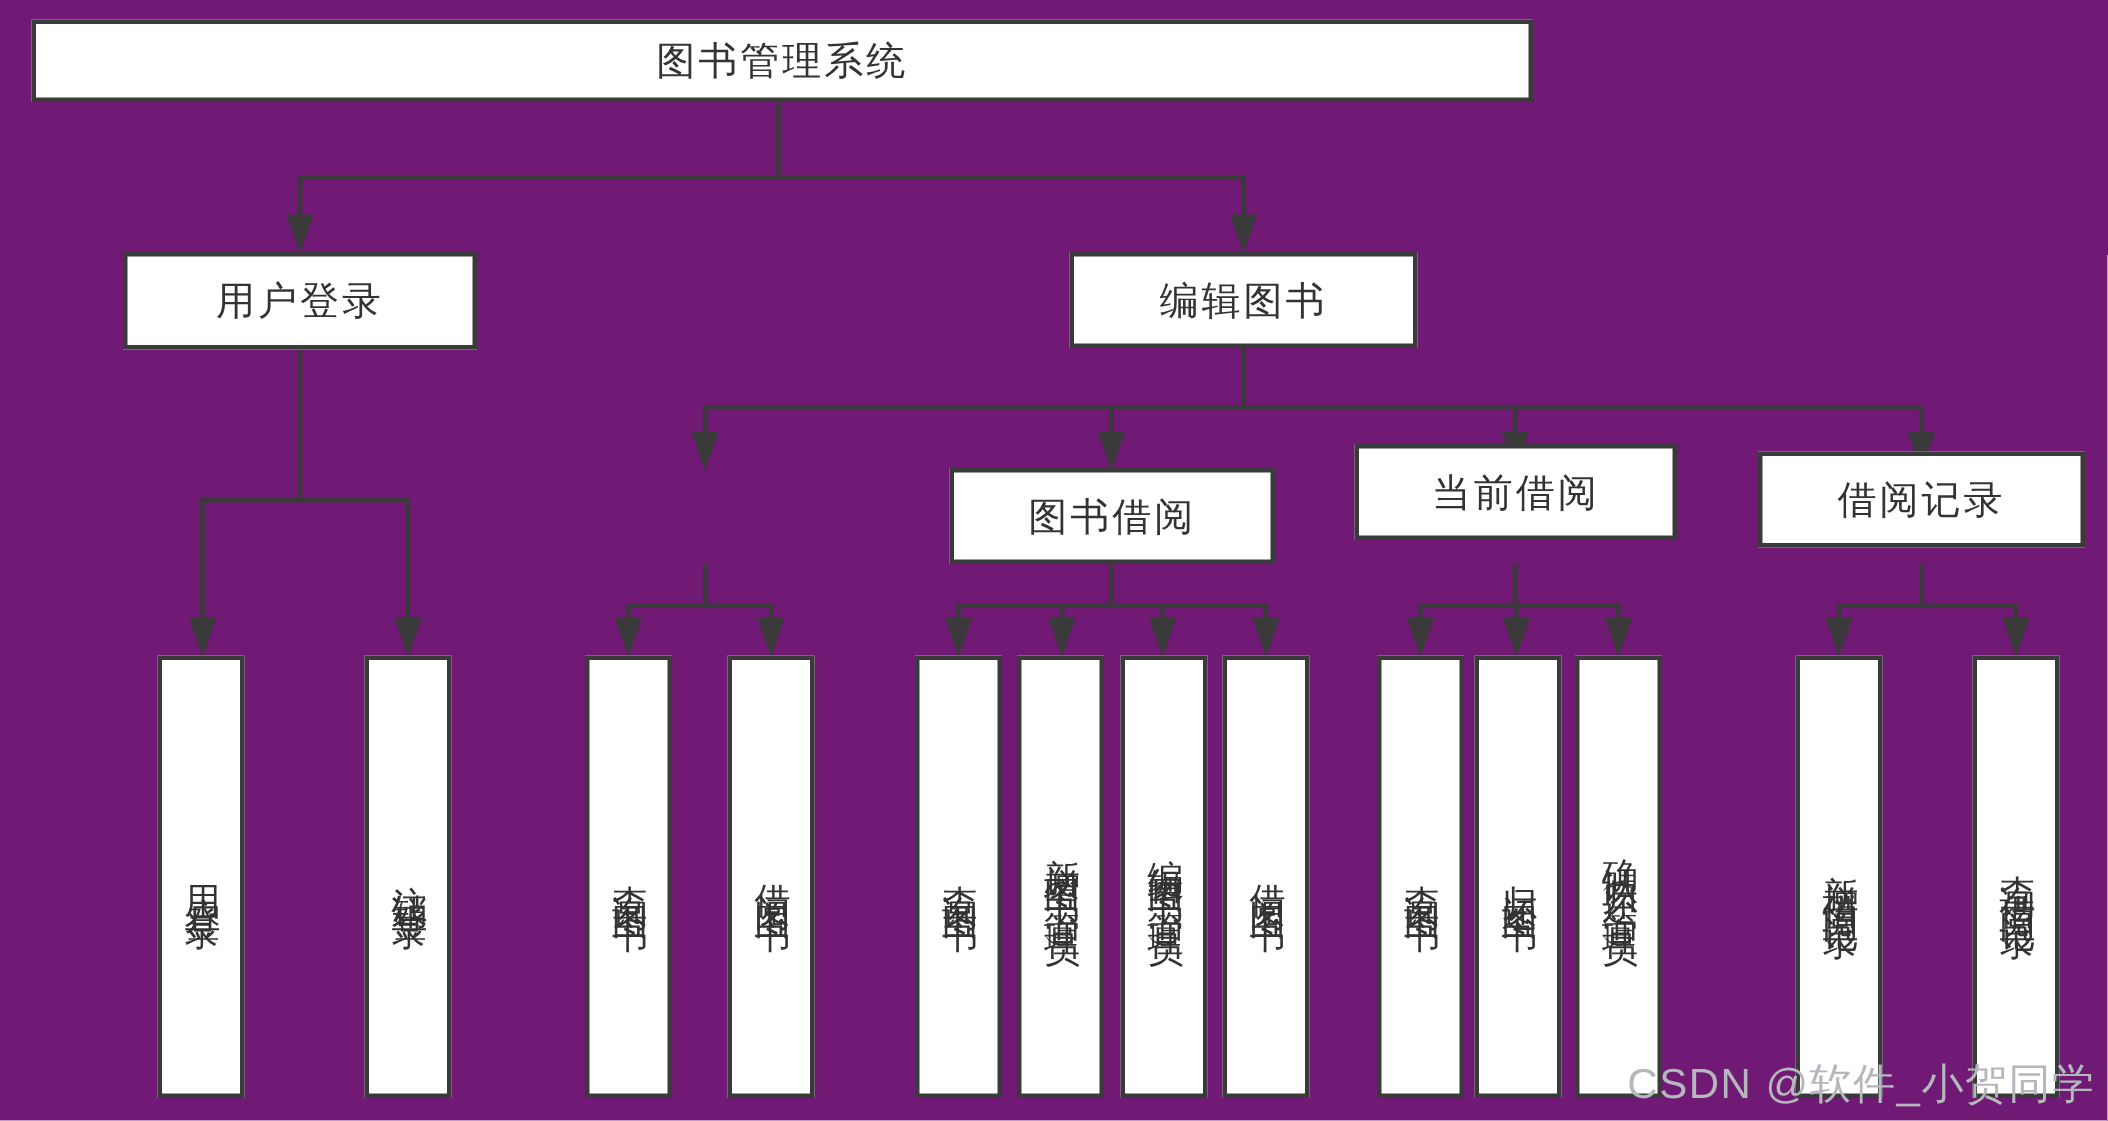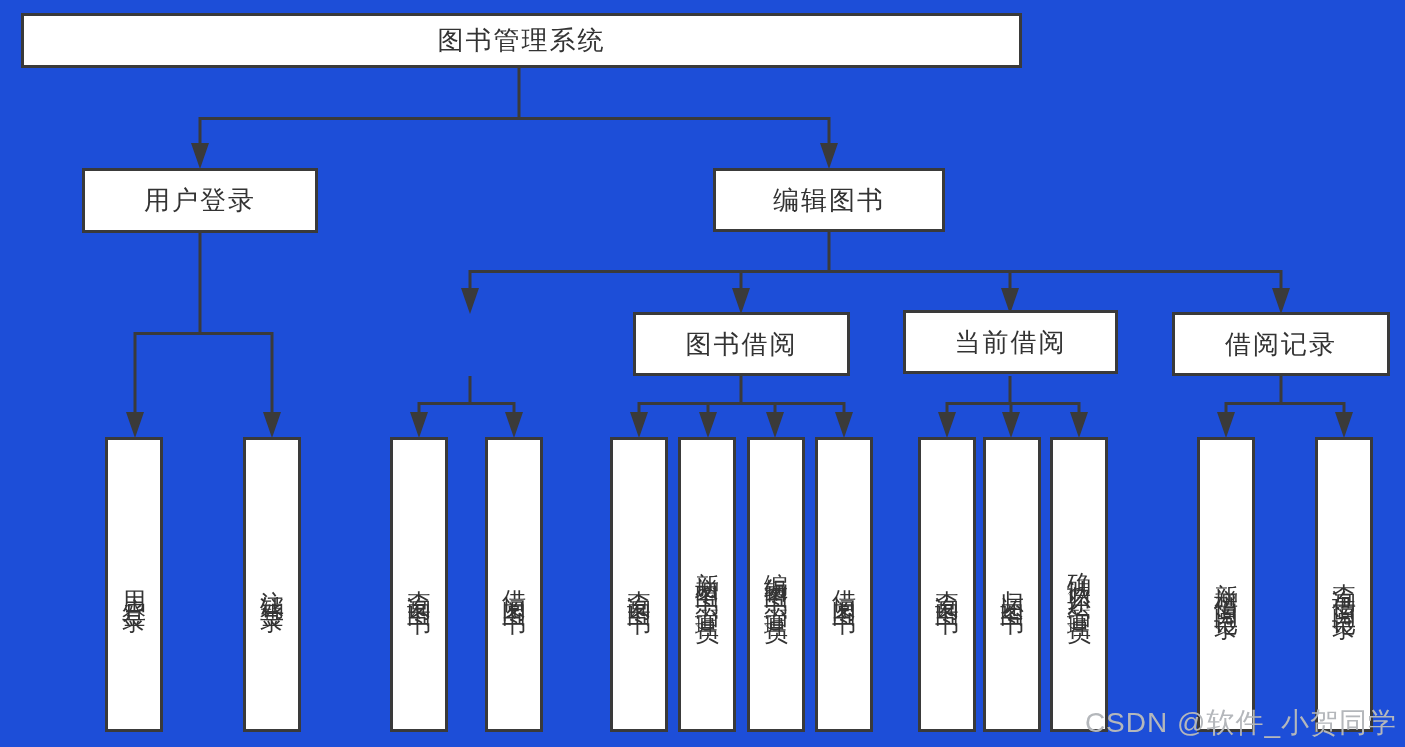--- a/index.html
+++ b/index.html
@@ -1,19 +1,19 @@
 <!DOCTYPE html>
 <html><head>
 <meta charset="utf-8">
 <style>
   html,body{margin:0;padding:0;background:#ffffff;}
   #canvas{
     position:relative;
     width:1405px;height:747px;
-    background:#1d4ed8;
+    background:#701a75;
     overflow:hidden;
     font-family:"Liberation Sans","DejaVu Sans",sans-serif;
   }
   #connector-layer{position:absolute;left:0;top:0;z-index:0;}
   .node{
     position:absolute;
     box-sizing:border-box;
     background:#ffffff;
     border:3px solid #3a3a3a;
     display:flex;
@@ -92,24 +92,24 @@
   <div class="node" style="left:82px;top:168px;width:236px;height:65px">
     <span class="hlabel">用户登录</span>
   </div>
   <div class="node" style="left:713px;top:168px;width:232px;height:64px">
     <span class="hlabel">编辑图书</span>
   </div>
 
   <div class="node" style="left:633px;top:312px;width:217px;height:64px">
     <span class="hlabel">图书借阅</span>
   </div>
-  <div class="node" style="left:903px;top:310px;width:215px;height:64px">
+  <div class="node" style="left:903px;top:296px;width:215px;height:64px">
     <span class="hlabel">当前借阅</span>
   </div>
-  <div class="node" style="left:1172px;top:312px;width:218px;height:64px">
+  <div class="node" style="left:1172px;top:301px;width:218px;height:64px">
     <span class="hlabel">借阅记录</span>
   </div>
 
   <div class="node vbox" style="left:105px">
     <span class="vlabel">用户登录</span>
   </div>
   <div class="node vbox" style="left:243px">
     <span class="vlabel">注销登录</span>
   </div>
 

